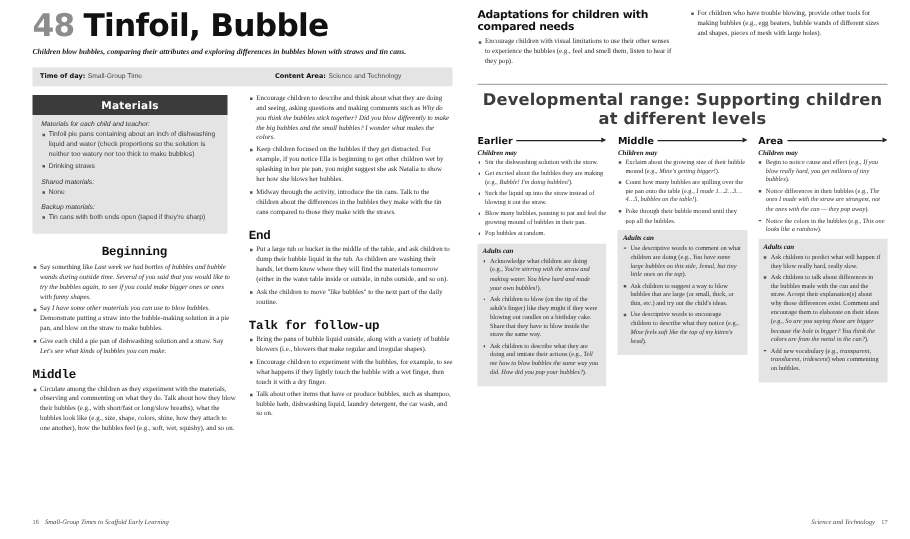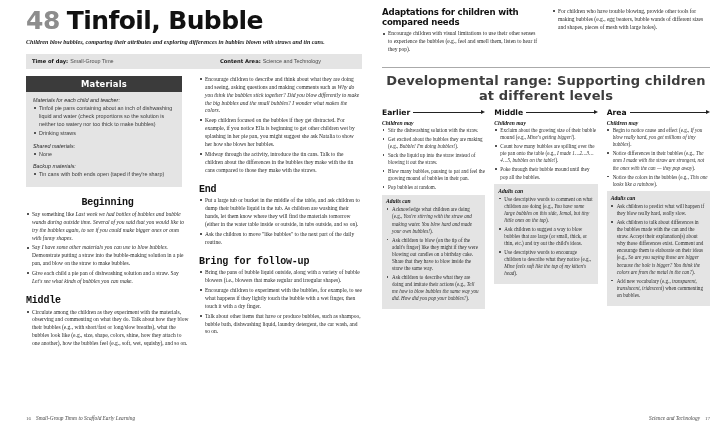--- a/index.html
+++ b/index.html
@@ -181,21 +181,21 @@
             <li>Keep children focused on the bubbles if they get distracted. For example, if you notice Ella is beginning to get other children wet by splashing in her pie pan, you might suggest she ask Natalia to show her how she blows her bubbles.</li>
             <li>Midway through the activity, introduce the tin cans. Talk to the children about the differences in the bubbles they make with the tin cans compared to those they make with the straws.</li>
           </ul>
 
         <h3 class="sec">End</h3>
         <ul class="b body-list">
             <li>Put a large tub or bucket in the middle of the table, and ask children to dump their bubble liquid in the tub. As children are washing their hands, let them know where they will find the materials tomorrow (either in the water table inside or outside, in tubs outside, and so on).</li>
             <li>Ask the children to move "like bubbles" to the next part of the daily routine.</li>
           </ul>
 
-        <h3 class="sec">Bring for follow-up</h3>
+        <h3 class="sec">Talk for follow-up</h3>
         <ul class="b body-list">
             <li>Bring the pans of bubble liquid outside, along with a variety of bubble blowers (i.e., blowers that make regular and irregular shapes).</li>
             <li>Encourage children to experiment with the bubbles, for example, to see what happens if they lightly touch the bubble with a wet finger, then touch it with a dry finger.</li>
             <li>Talk about other items that have or produce bubbles, such as shampoo, bubble bath, dishwashing liquid, laundry detergent, the car wash, and so on.</li>
           </ul>
       </div>
     </div>
 
     <div class="footer footer-left">
       <span class="pg">16</span>

